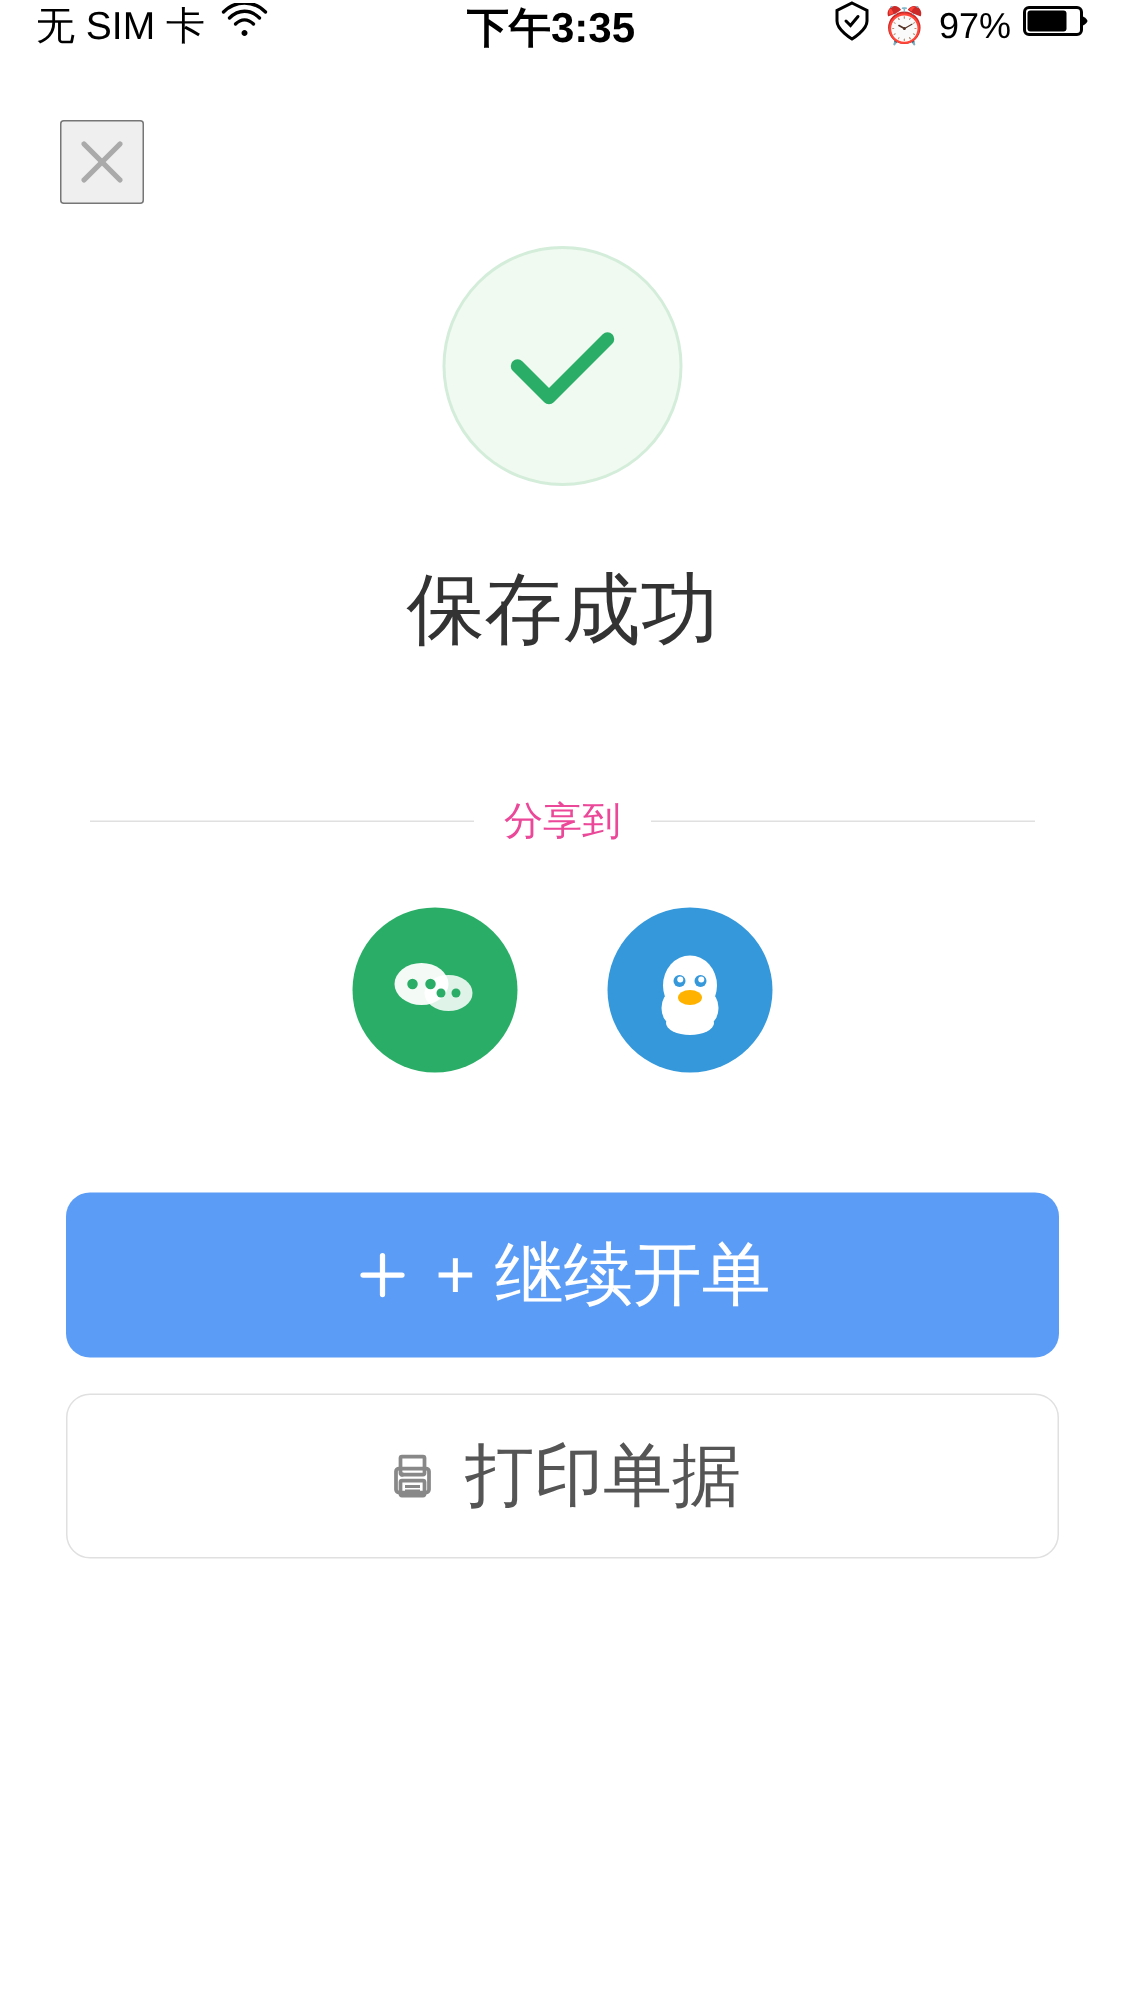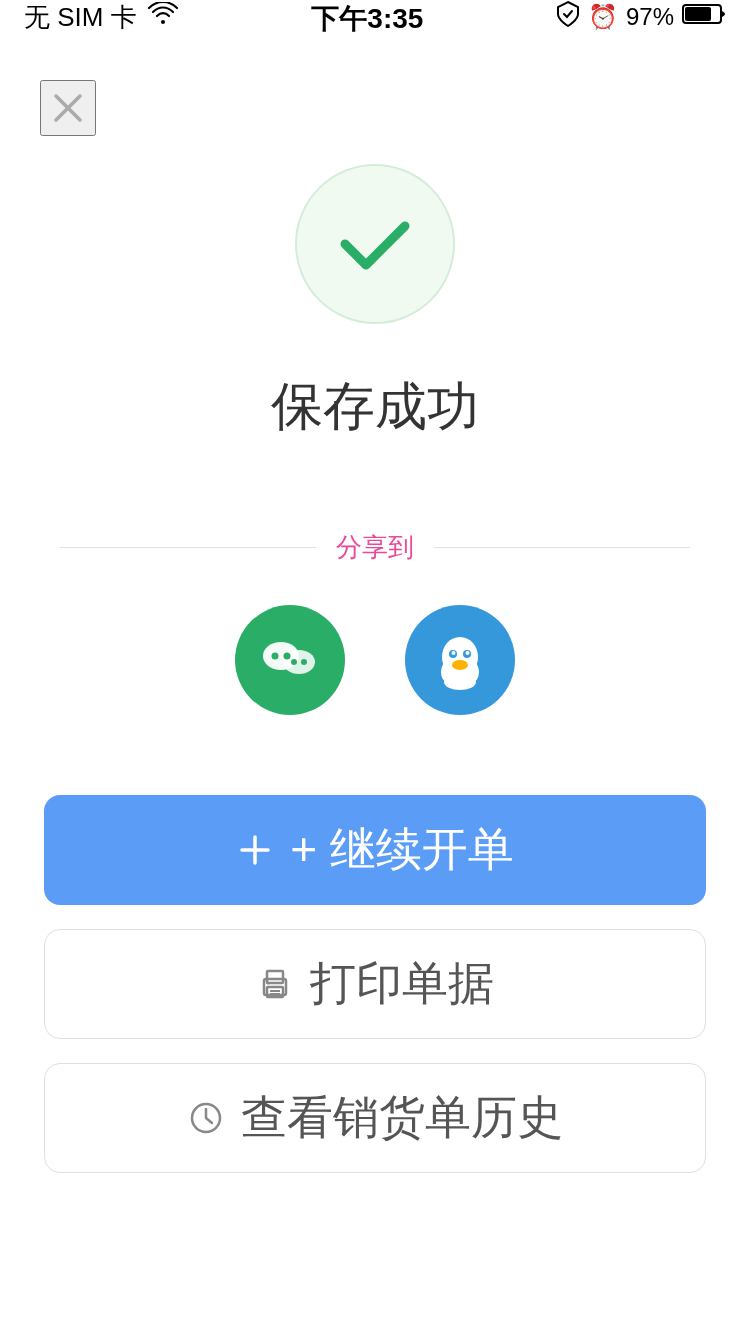--- a/index.html
+++ b/index.html
@@ -293,22 +293,15 @@
         <rect x="8" y="14" width="22" height="16" rx="2" stroke="#888" stroke-width="2.5" fill="none"></rect>
         <rect x="11" y="6" width="16" height="12" rx="1" stroke="#888" stroke-width="2.5" fill="none"></rect>
         <rect x="11" y="22" width="16" height="10" rx="1" stroke="#888" stroke-width="2.5" fill="none"></rect>
         <line x1="14" y1="26" x2="24" y2="26" stroke="#888" stroke-width="2"></line>
         <line x1="14" y1="29" x2="24" y2="29" stroke="#888" stroke-width="2"></line>
         <circle cx="12" cy="18" r="1.5" fill="#888"></circle>
       </svg>
       <span>打印单据</span>
     </button>
 
-    <button class="action-btn secondary">
-      <svg width="38" height="38" viewBox="0 0 38 38" fill="none">
-        <circle cx="19" cy="19" r="14" stroke="#888" stroke-width="2.5" fill="none"></circle>
-        <polyline points="19,10 19,19 25,24" stroke="#888" stroke-width="2.5" stroke-linecap="round" stroke-linejoin="round" fill="none"></polyline>
-      </svg>
-      <span>查看销货单历史</span>
-    </button>
   </div>
 
 </div>
 
 </body></html>

